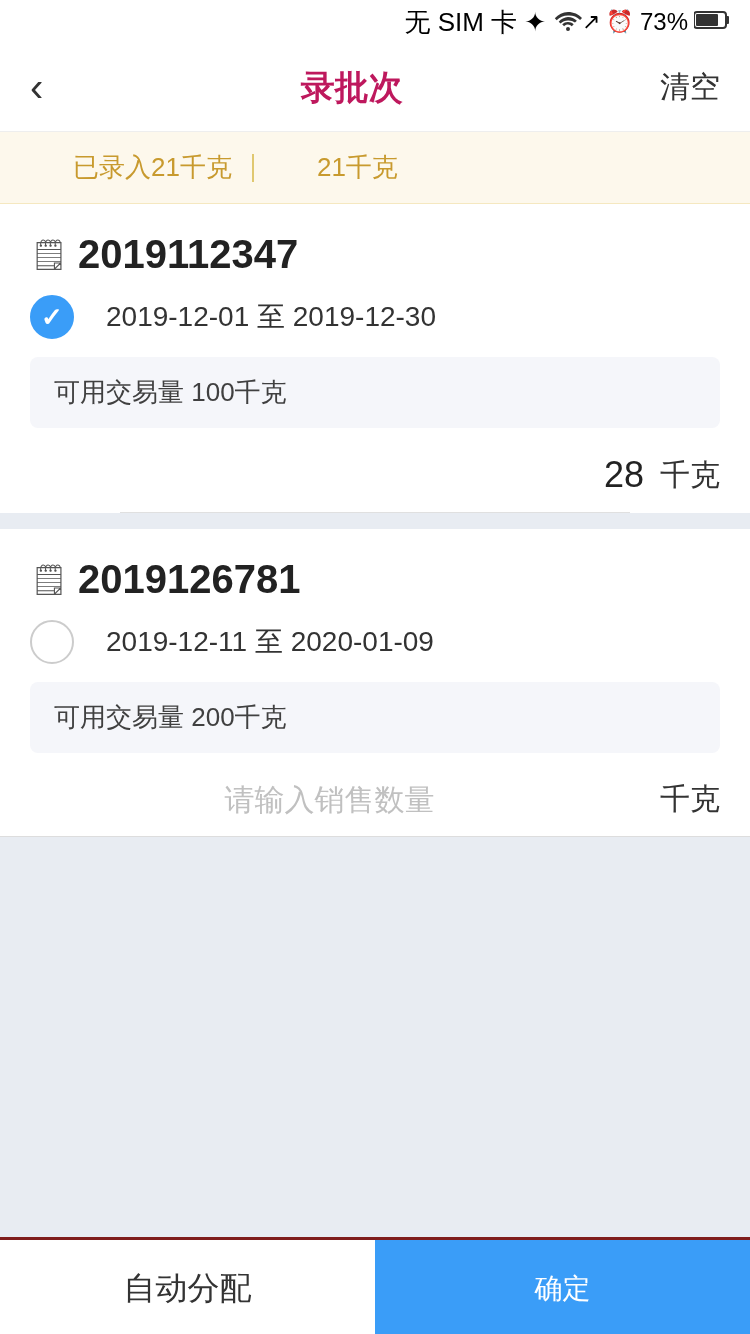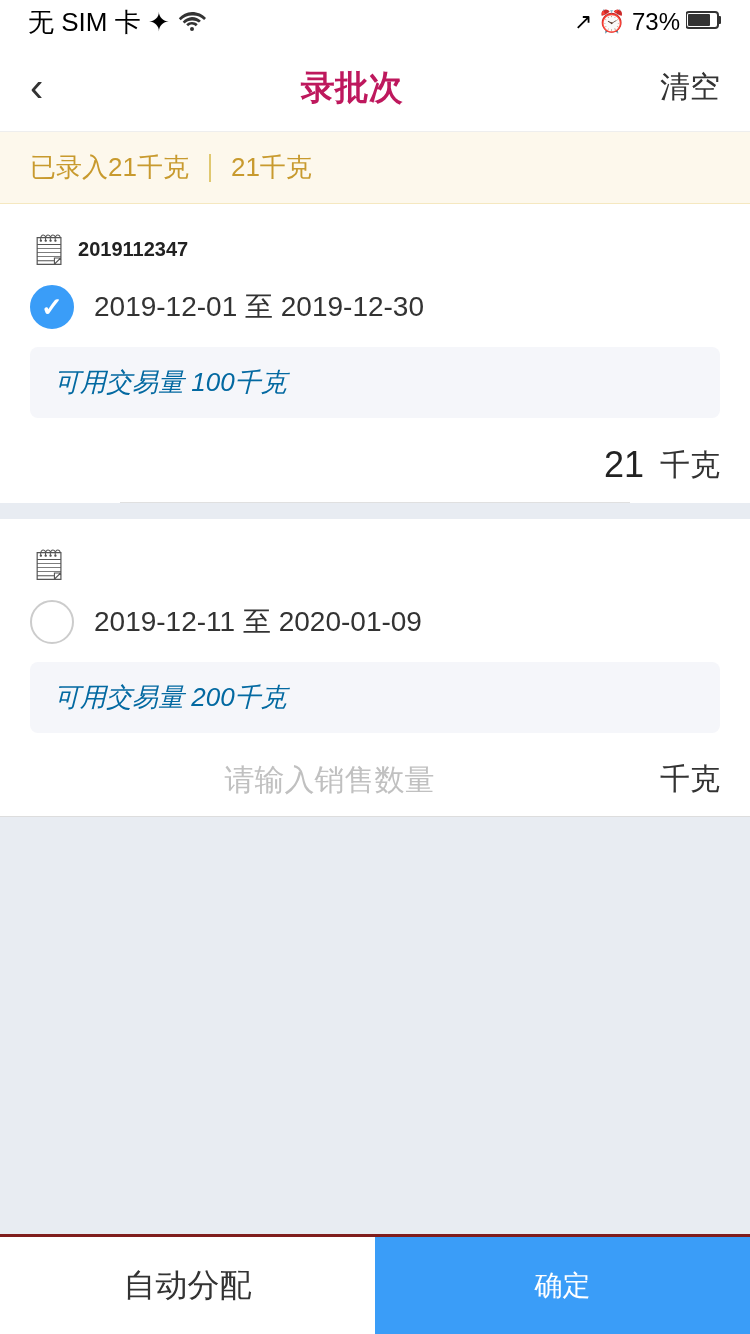--- a/index.html
+++ b/index.html
@@ -12,22 +12,22 @@
       display: flex;
       flex-direction: column;
     }
 
     
     .status-bar {
       height: 44px;
       background: #fff;
       display: flex;
       align-items: center;
-      justify-content: space-between;
-      padding: 0 28px;
+      justify-content: flex-end;
+      padding: 0 20px;
       font-size: 28px;
     }
     .status-bar-left {
       display: flex;
       align-items: center;
       gap: 8px;
       font-size: 26px;
       font-weight: 500;
     }
     .status-bar-center {
@@ -75,41 +75,42 @@
       background: #fdf8ec;
       padding: 18px 30px;
       display: flex;
       align-items: center;
       gap: 20px;
       border-bottom: 1px solid #f5e8c0;
     }
     .summary-text {
       font-size: 26px;
       color: #c89a2e;
+      margin-left: 43px;
     }
     .summary-divider {
       width: 2px;
       height: 28px;
       background: #e0c870;
     }
 
     
     .card {
       background: #fff;
       margin: 0;
       padding: 0;
     }
     .card-header {
       padding: 28px 30px 10px 30px;
       display: flex;
       align-items: center;
       gap: 10px;
     }
     .card-batch-id {
-      font-size: 20px;
+      font-size: 40px;
       font-weight: 600;
       color: #222;
     }
     .batch-icon {
       font-size: 30px;
       color: #555;
     }
 
     .card-row {
       padding: 8px 30px 8px 30px;
@@ -134,30 +135,30 @@
     }
     .radio-circle.selected::after {
       content: '✓';
       color: #fff;
       font-size: 26px;
       font-weight: 700;
     }
     .card-date-range {
       font-size: 28px;
       color: #333;
+      margin-left: 12px;
     }
 
     .avail-box {
       margin: 10px 30px 10px 30px;
       background: #f5f6fa;
       border-radius: 8px;
       padding: 18px 24px;
       font-size: 26px;
-      color: #0369a1;
-      font-style: italic;
+      color: #404040;
     }
 
     .quantity-row {
       padding: 16px 30px;
       display: flex;
       align-items: center;
       justify-content: flex-end;
       gap: 16px;
     }
     .quantity-value {
@@ -284,31 +285,32 @@
   <div class="card-header">
     <span class="batch-icon">🗒</span>
     <span class="card-batch-id">2019112347</span>
   </div>
   <div class="card-row">
     <div class="radio-circle selected"></div>
     <span class="card-date-range">2019-12-01 至 2019-12-30</span>
   </div>
   <div class="avail-box">可用交易量 100千克</div>
   <div class="quantity-row">
-    <span class="quantity-value">21</span>
+    <span class="quantity-value">28</span>
     <span class="quantity-unit">千克</span>
   </div>
   <div class="separator-line"></div>
 </div>
 
 <div class="section-separator"></div>
 
 <div class="card">
   <div class="card-header">
     <span class="batch-icon">🗒</span>
+    <span class="card-batch-id">2019126781</span>
   </div>
   <div class="card-row">
     <div class="radio-circle"></div>
     <span class="card-date-range">2019-12-11 至 2020-01-09</span>
   </div>
   <div class="avail-box">可用交易量 200千克</div>
   <div class="input-row">
     <input class="quantity-input" type="number" placeholder="请输入销售数量" style="">
     <span class="quantity-unit">千克</span>
   </div>

